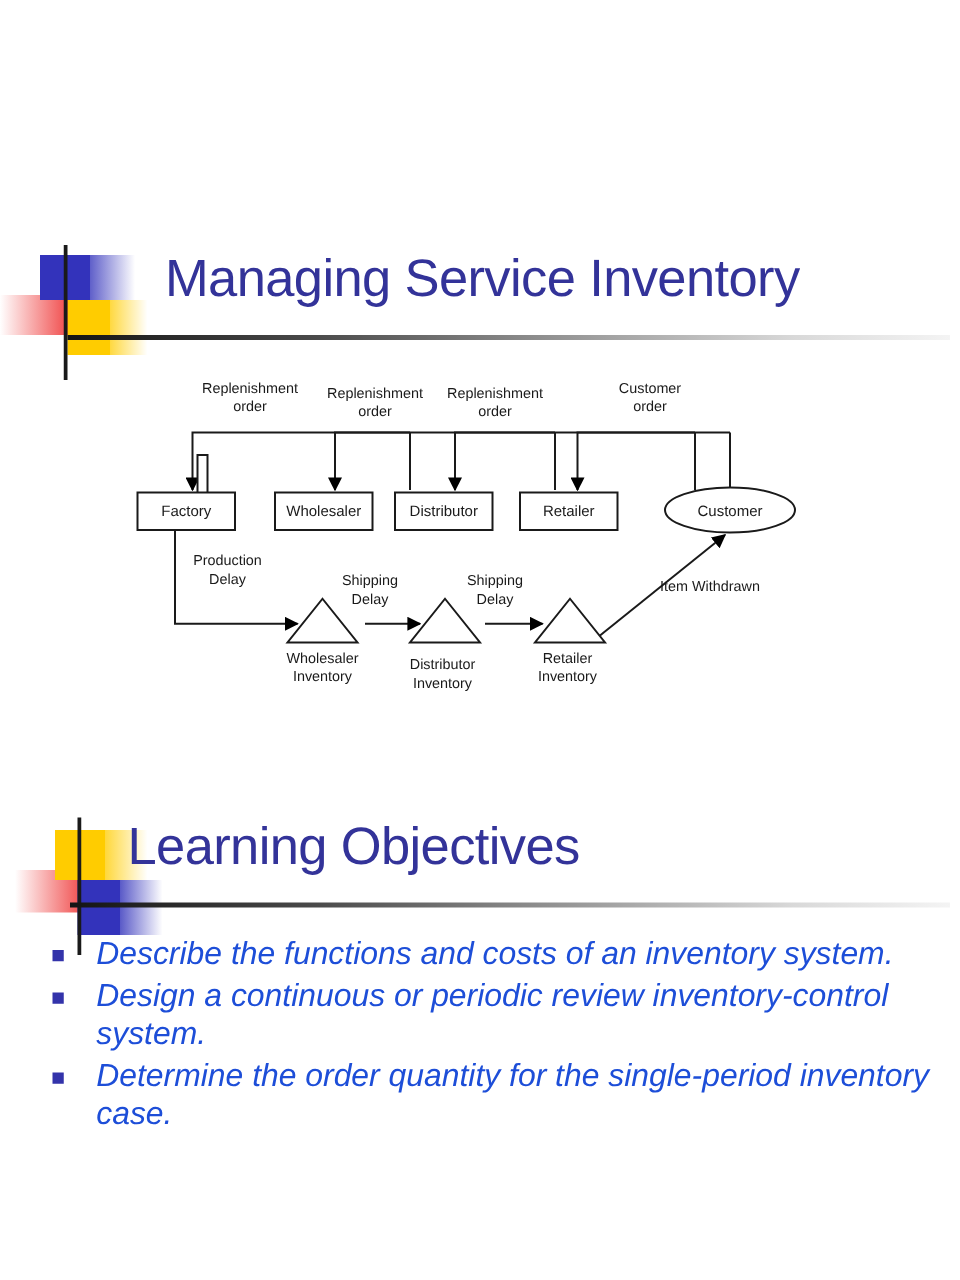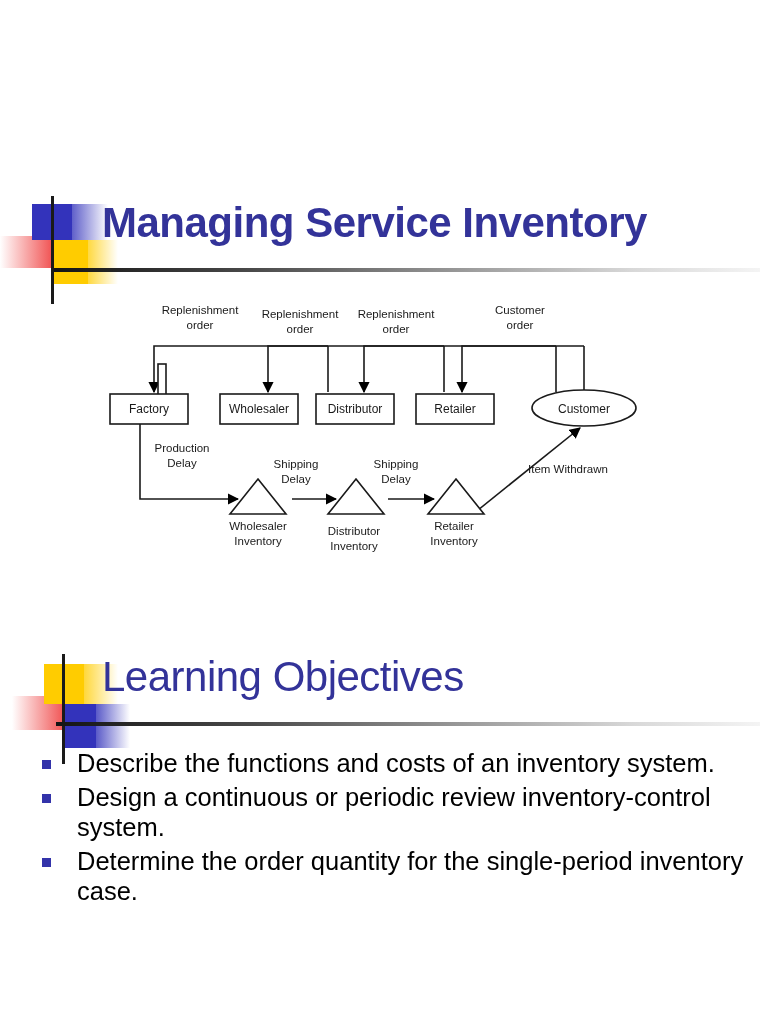--- a/index.html
+++ b/index.html
@@ -70,22 +70,23 @@
     width: 9px;
     height: 9px;
     background: #3333aa;
     flex: 0 0 9px;
     margin-top: 12px;
     margin-right: 26px;
   }
   .bullet-text {
     font-size: 25.5px;
     line-height: 30px;
-    color: #000000;
+    color: #1d4ed8;
     font-family: "Liberation Sans", sans-serif;
+    font-style: italic;
   }
 
   
   .diagram {
     position: absolute;
     left: 96px;
     top: 296px;
     width: 576px;
     height: 268px;
   }
@@ -100,21 +101,21 @@
     <div class="sq sq-red-fade" style="left:0px;  top:40px; width:62px; height:32px;"></div>
     <div class="sq sq-blue" style="left:32px; top:8px;  width:40px; height:36px;"></div>
     <div class="sq sq-blue-fade" style="left:62px; top:8px;  width:46px; height:36px;"></div>
     <div class="sq sq-yellow" style="left:54px; top:44px; width:34px; height:44px;"></div>
     <div class="sq sq-yellow-fade" style="left:78px; top:44px; width:40px; height:44px;"></div>
     <div class="vline" style="left:51px; top:0px; height:108px;"></div>
   </div>
 
   <div class="rule" style="left:54px; top:268px; width:706px;"></div>
 
-  <h1 class="heading" style="left:102px; top:199px; font-size:42px; margin:0;font-weight:bold;">Managing Service Inventory</h1>
+  <h1 class="heading" style="left:132px; top:199px; font-size:42px; margin:0;">Managing Service Inventory</h1>
 
   <div class="diagram">
     <svg width="576" height="268" viewBox="0 0 576 268" xmlns="http://www.w3.org/2000/svg">
       <defs>
         <marker id="arrow" viewBox="0 0 10 10" refX="9" refY="5" markerWidth="7" markerHeight="7" orient="auto-start-reverse">
           <path d="M 0 0 L 10 5 L 0 10 z" fill="#000"></path>
         </marker>
       </defs>
 
       <g font-family="Liberation Sans, sans-serif" font-size="11.5" fill="#1a1a1a" text-anchor="middle">

